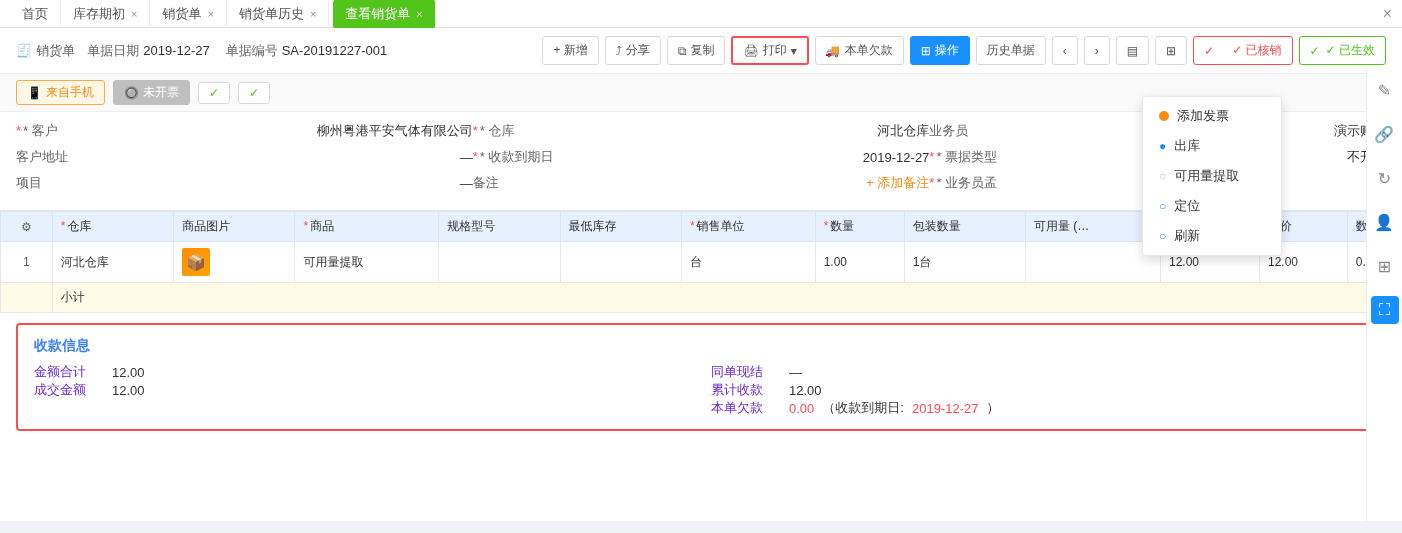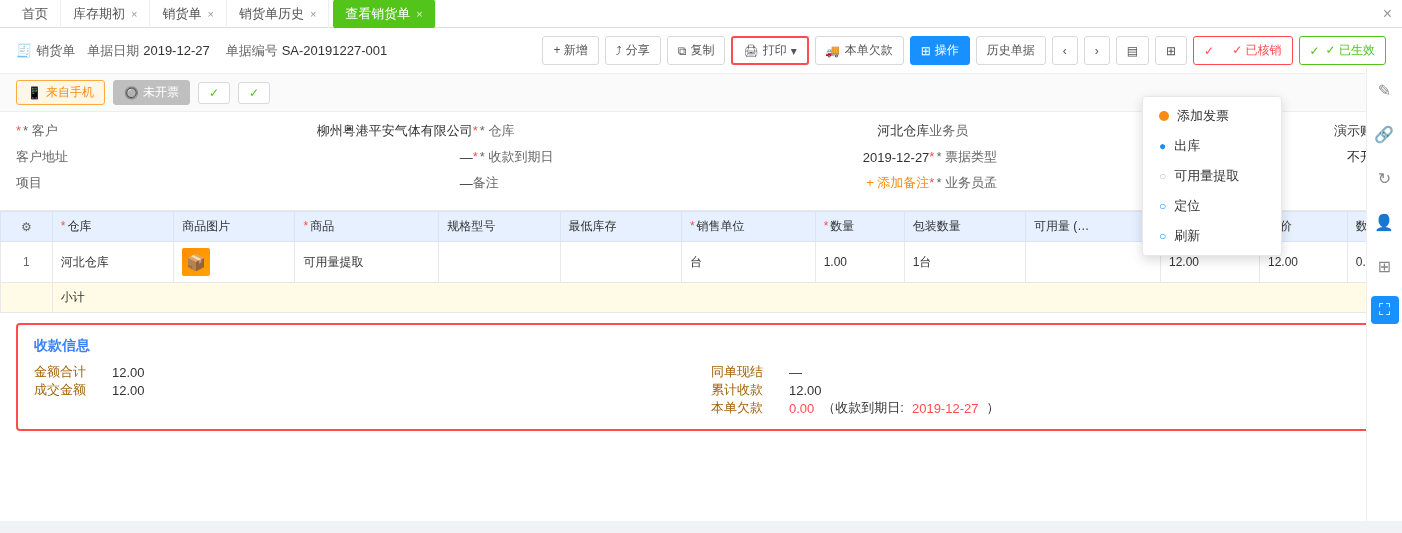--- a/index.html
+++ b/index.html
@@ -138,21 +138,21 @@
     }
     .bottom-info-title {
       font-weight: bold; font-size: 14px; margin-bottom: 8px; color: #3b82f6;
     }
     .bottom-info-grid {
       display: grid; grid-template-columns: 1fr 1fr; gap: 6px 20px;
     }
     .info-row {
       display: flex; align-items: center; gap: 8px; font-size: 13px;
     }
-    .info-label { color: #a16207; white-space: nowrap; min-width: 70px; }
+    .info-label { color: #6d28d9; white-space: nowrap; min-width: 70px; }
     .info-value { color: #333; }
     .info-value.red { color: #ff4d4f; }
     .info-value.date-red { color: #ff4d4f; }
 
     
     .dropdown-menu {
       position: absolute; top: 68px; right: 120px;
       background: #fff; border: 1px solid #e8e8e8;
       border-radius: 4px; box-shadow: 0 4px 12px rgba(0,0,0,0.15);
       min-width: 140px; z-index: 100;

